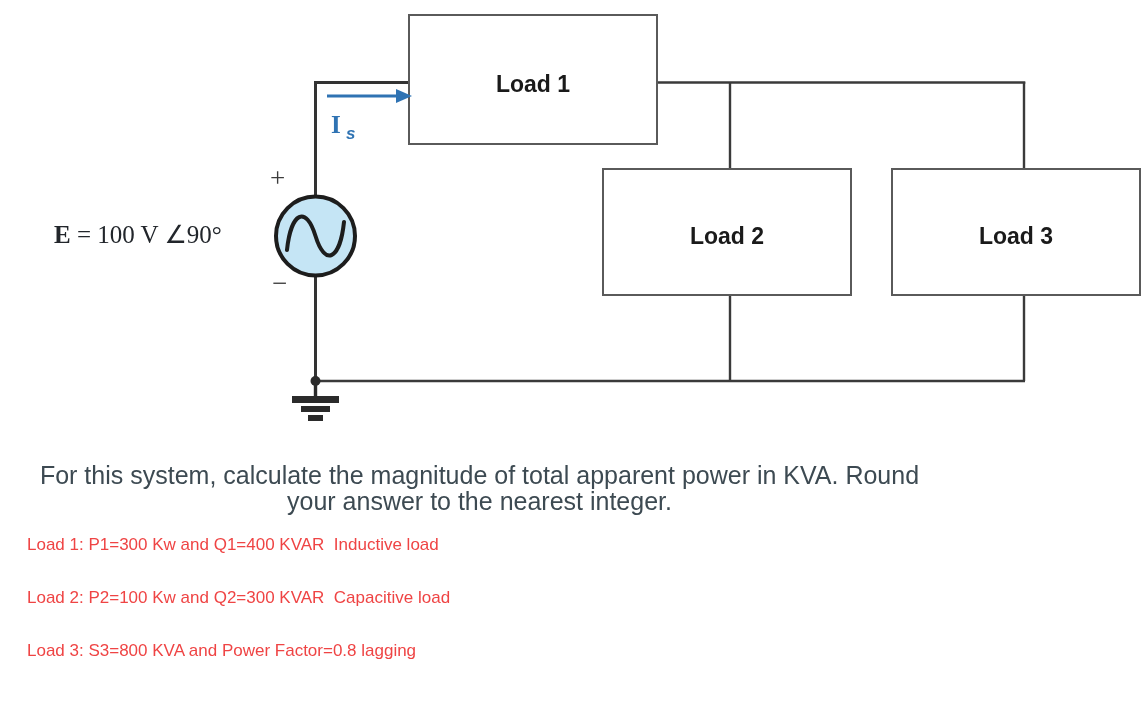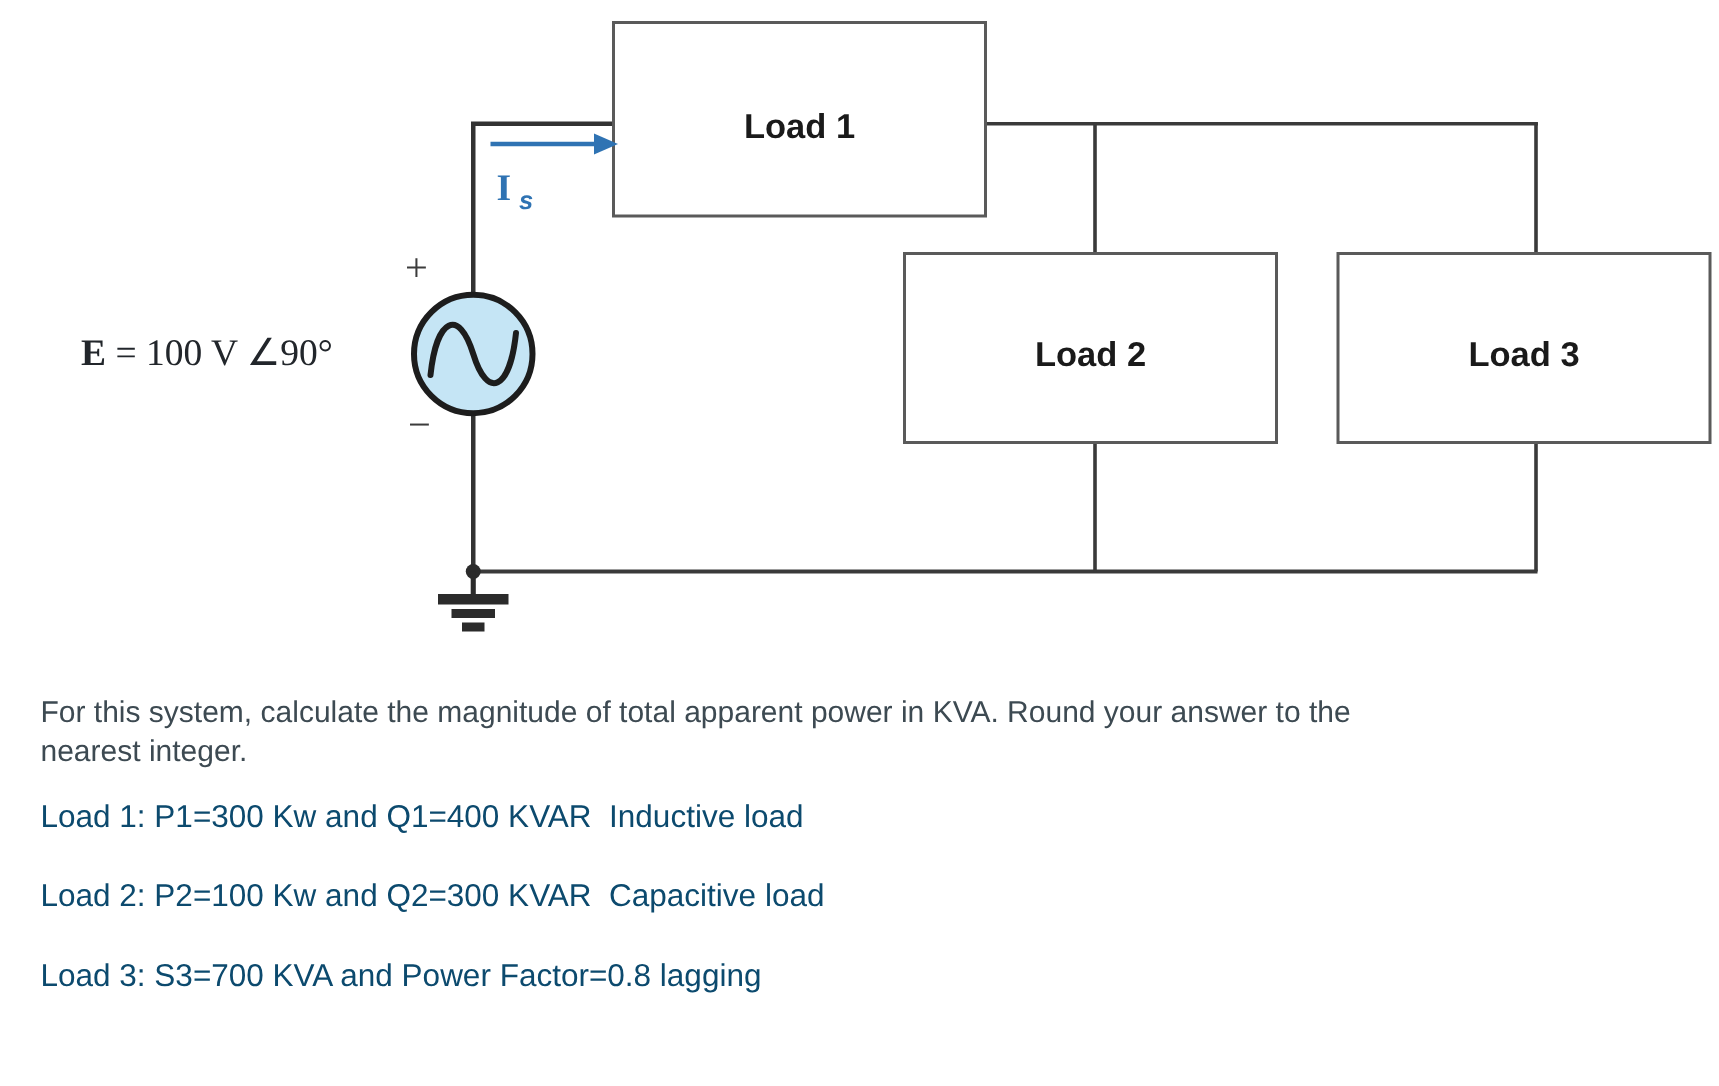--- a/index.html
+++ b/index.html
@@ -63,31 +63,32 @@
     fill: #3c3c3c;
   }
   #text-block {
     position: absolute;
     left: 27px;
     top: 462px;
     width: 1000px;
   }
   .prompt-text {
     font-family: "Liberation Sans", sans-serif;
-    font-size: 20px;
+    font-size: 25px;
     line-height: 26px;
     color: #3d4a52;
     margin: 0 0 18px 0;
     max-width: 905px;
+    text-align: center;
   }
   .load-line {
     font-family: "Liberation Sans", sans-serif;
-    font-size: 21px;
+    font-size: 17px;
     line-height: 26px;
-    color: #0c4a6e;
+    color: #ef4444;
     margin: 0 0 27px 0;
     white-space: pre;
   }
   .load-line:last-child {
     margin-bottom: 0;
   }
 </style>
 </head>
 <body>
 
@@ -159,16 +160,16 @@
         <rect x="290" y="415" width="15" height="6" fill="#2b2b2b"></rect>
       </g>
 
     </svg>
   </div>
 
   <div id="text-block">
     <p class="prompt-text">For this system, calculate the magnitude of total apparent power in KVA. Round your answer to the nearest integer.</p>
     <p class="load-line">Load 1: P1=300 Kw and Q1=400 KVAR  Inductive load</p>
     <p class="load-line">Load 2: P2=100 Kw and Q2=300 KVAR  Capacitive load</p>
-    <p class="load-line">Load 3: S3=700 KVA and Power Factor=0.8 lagging</p>
+    <p class="load-line">Load 3: S3=800 KVA and Power Factor=0.8 lagging</p>
   </div>
 
 </div>
 
 </body></html>

